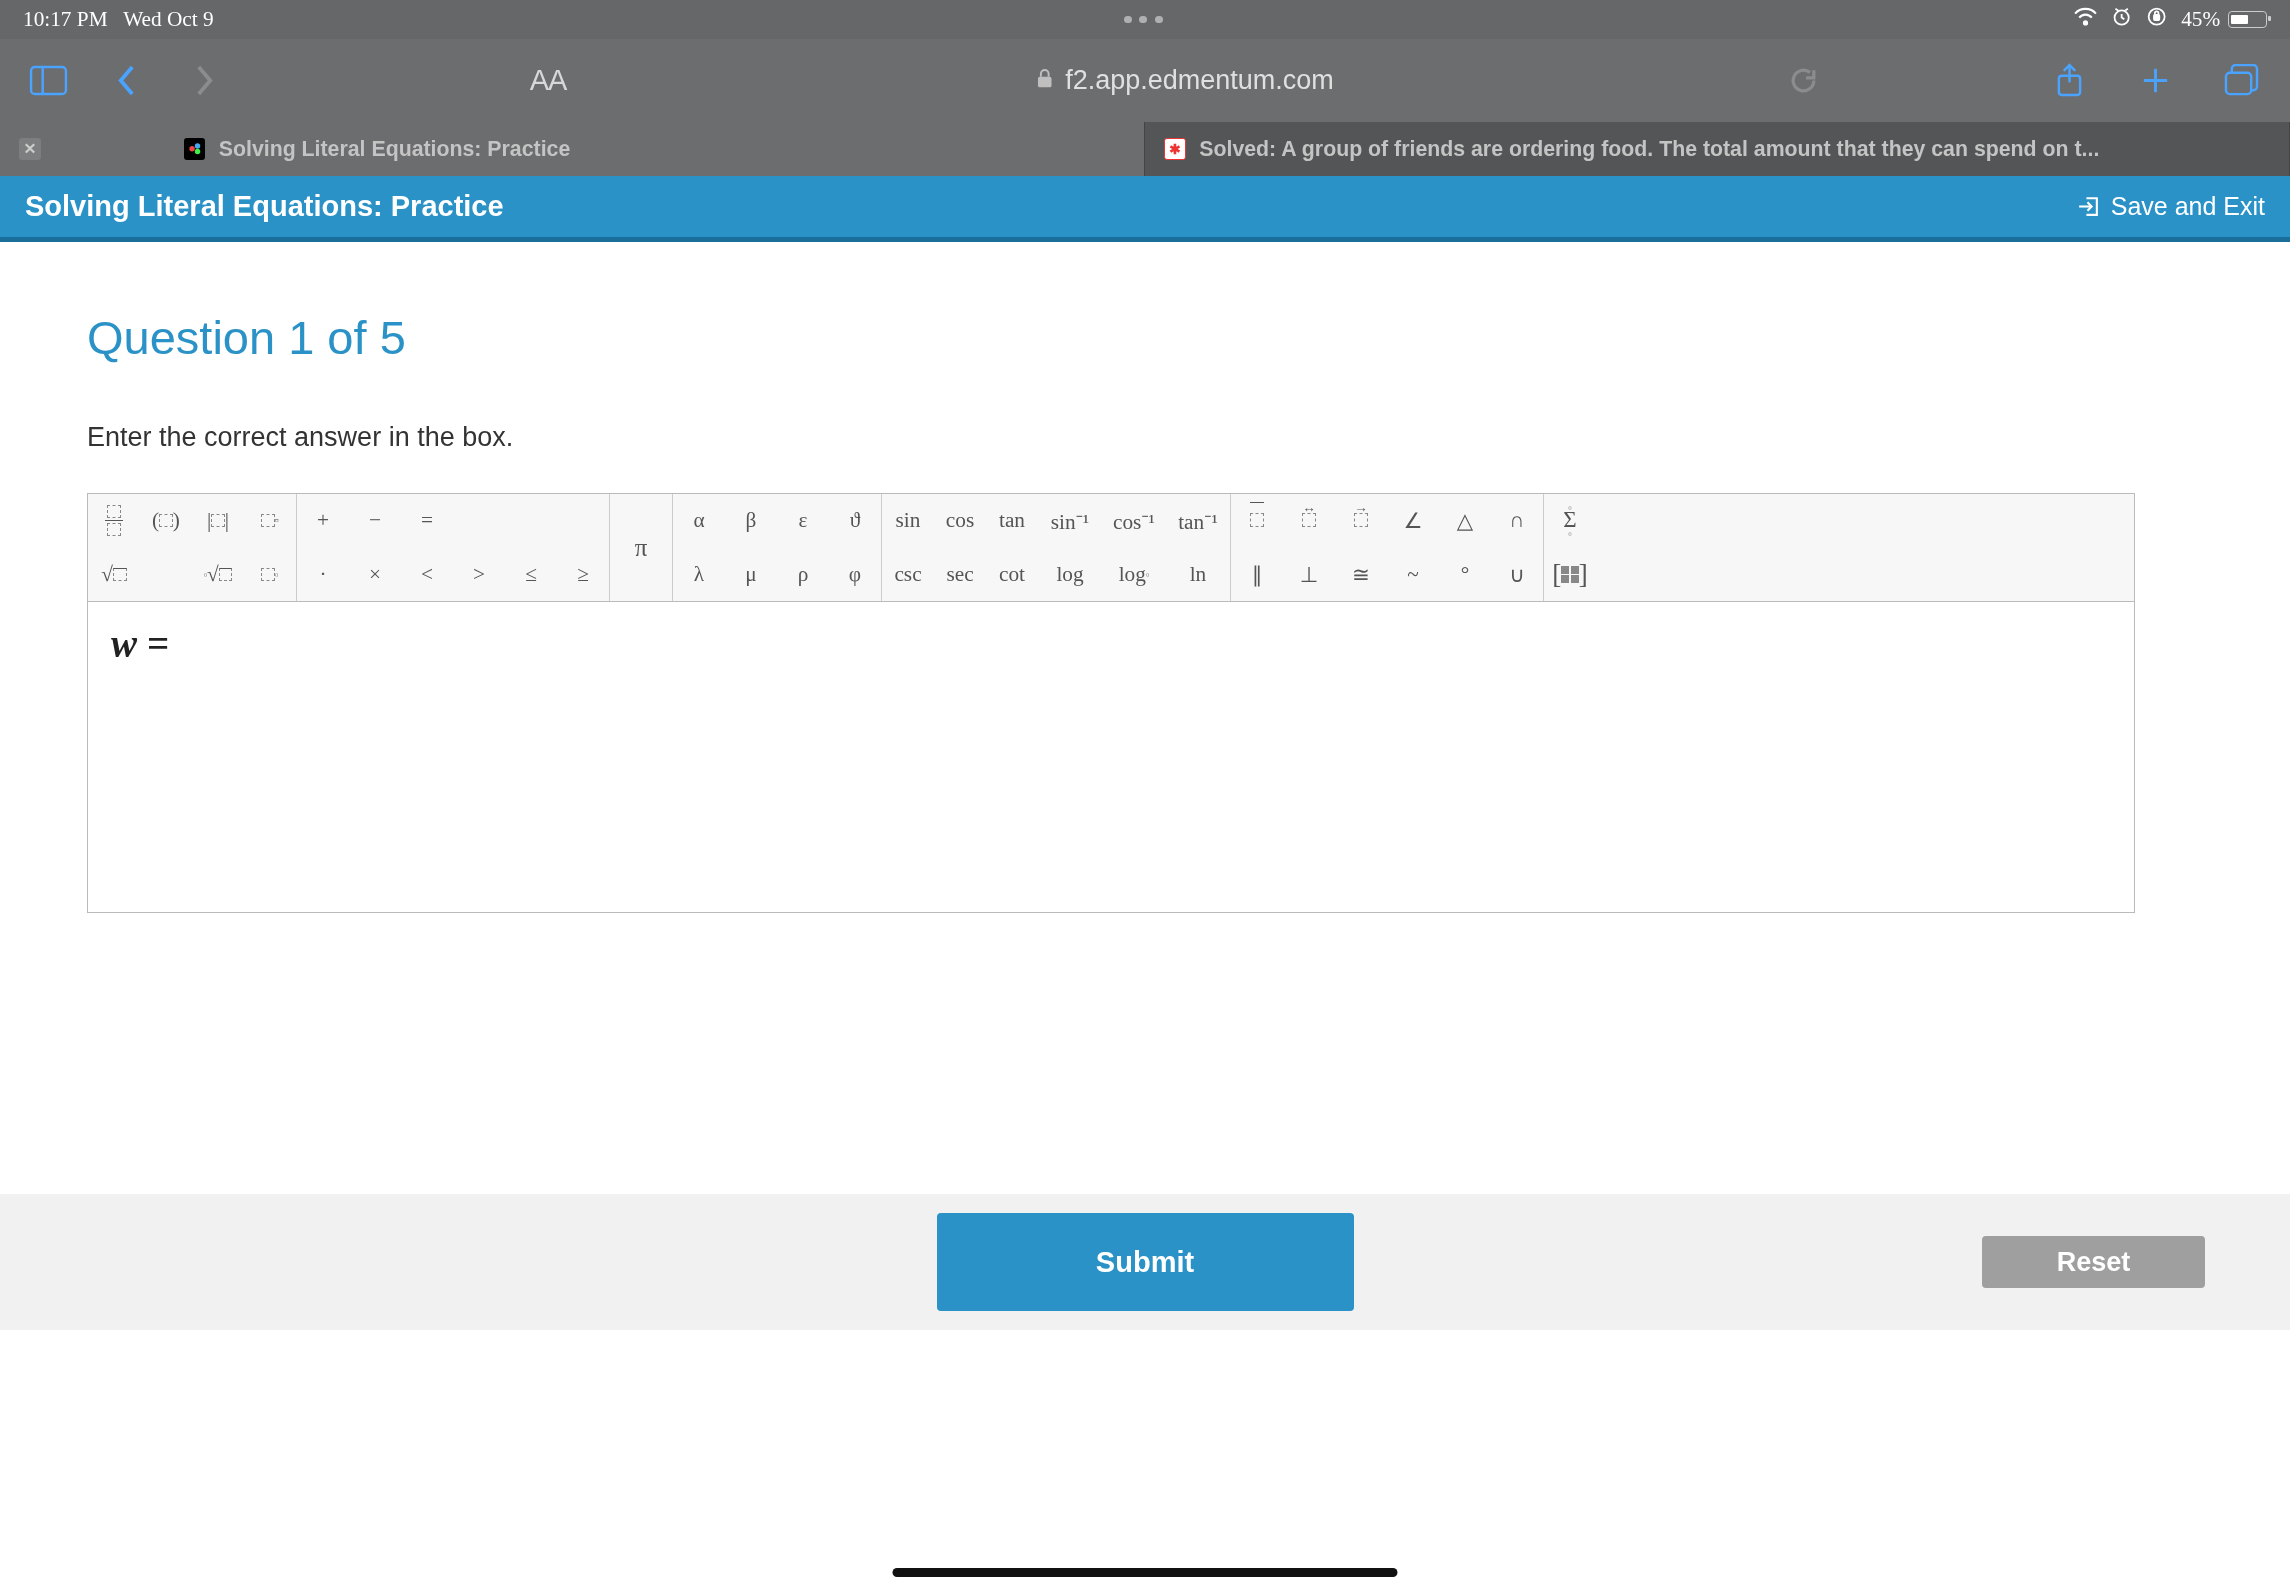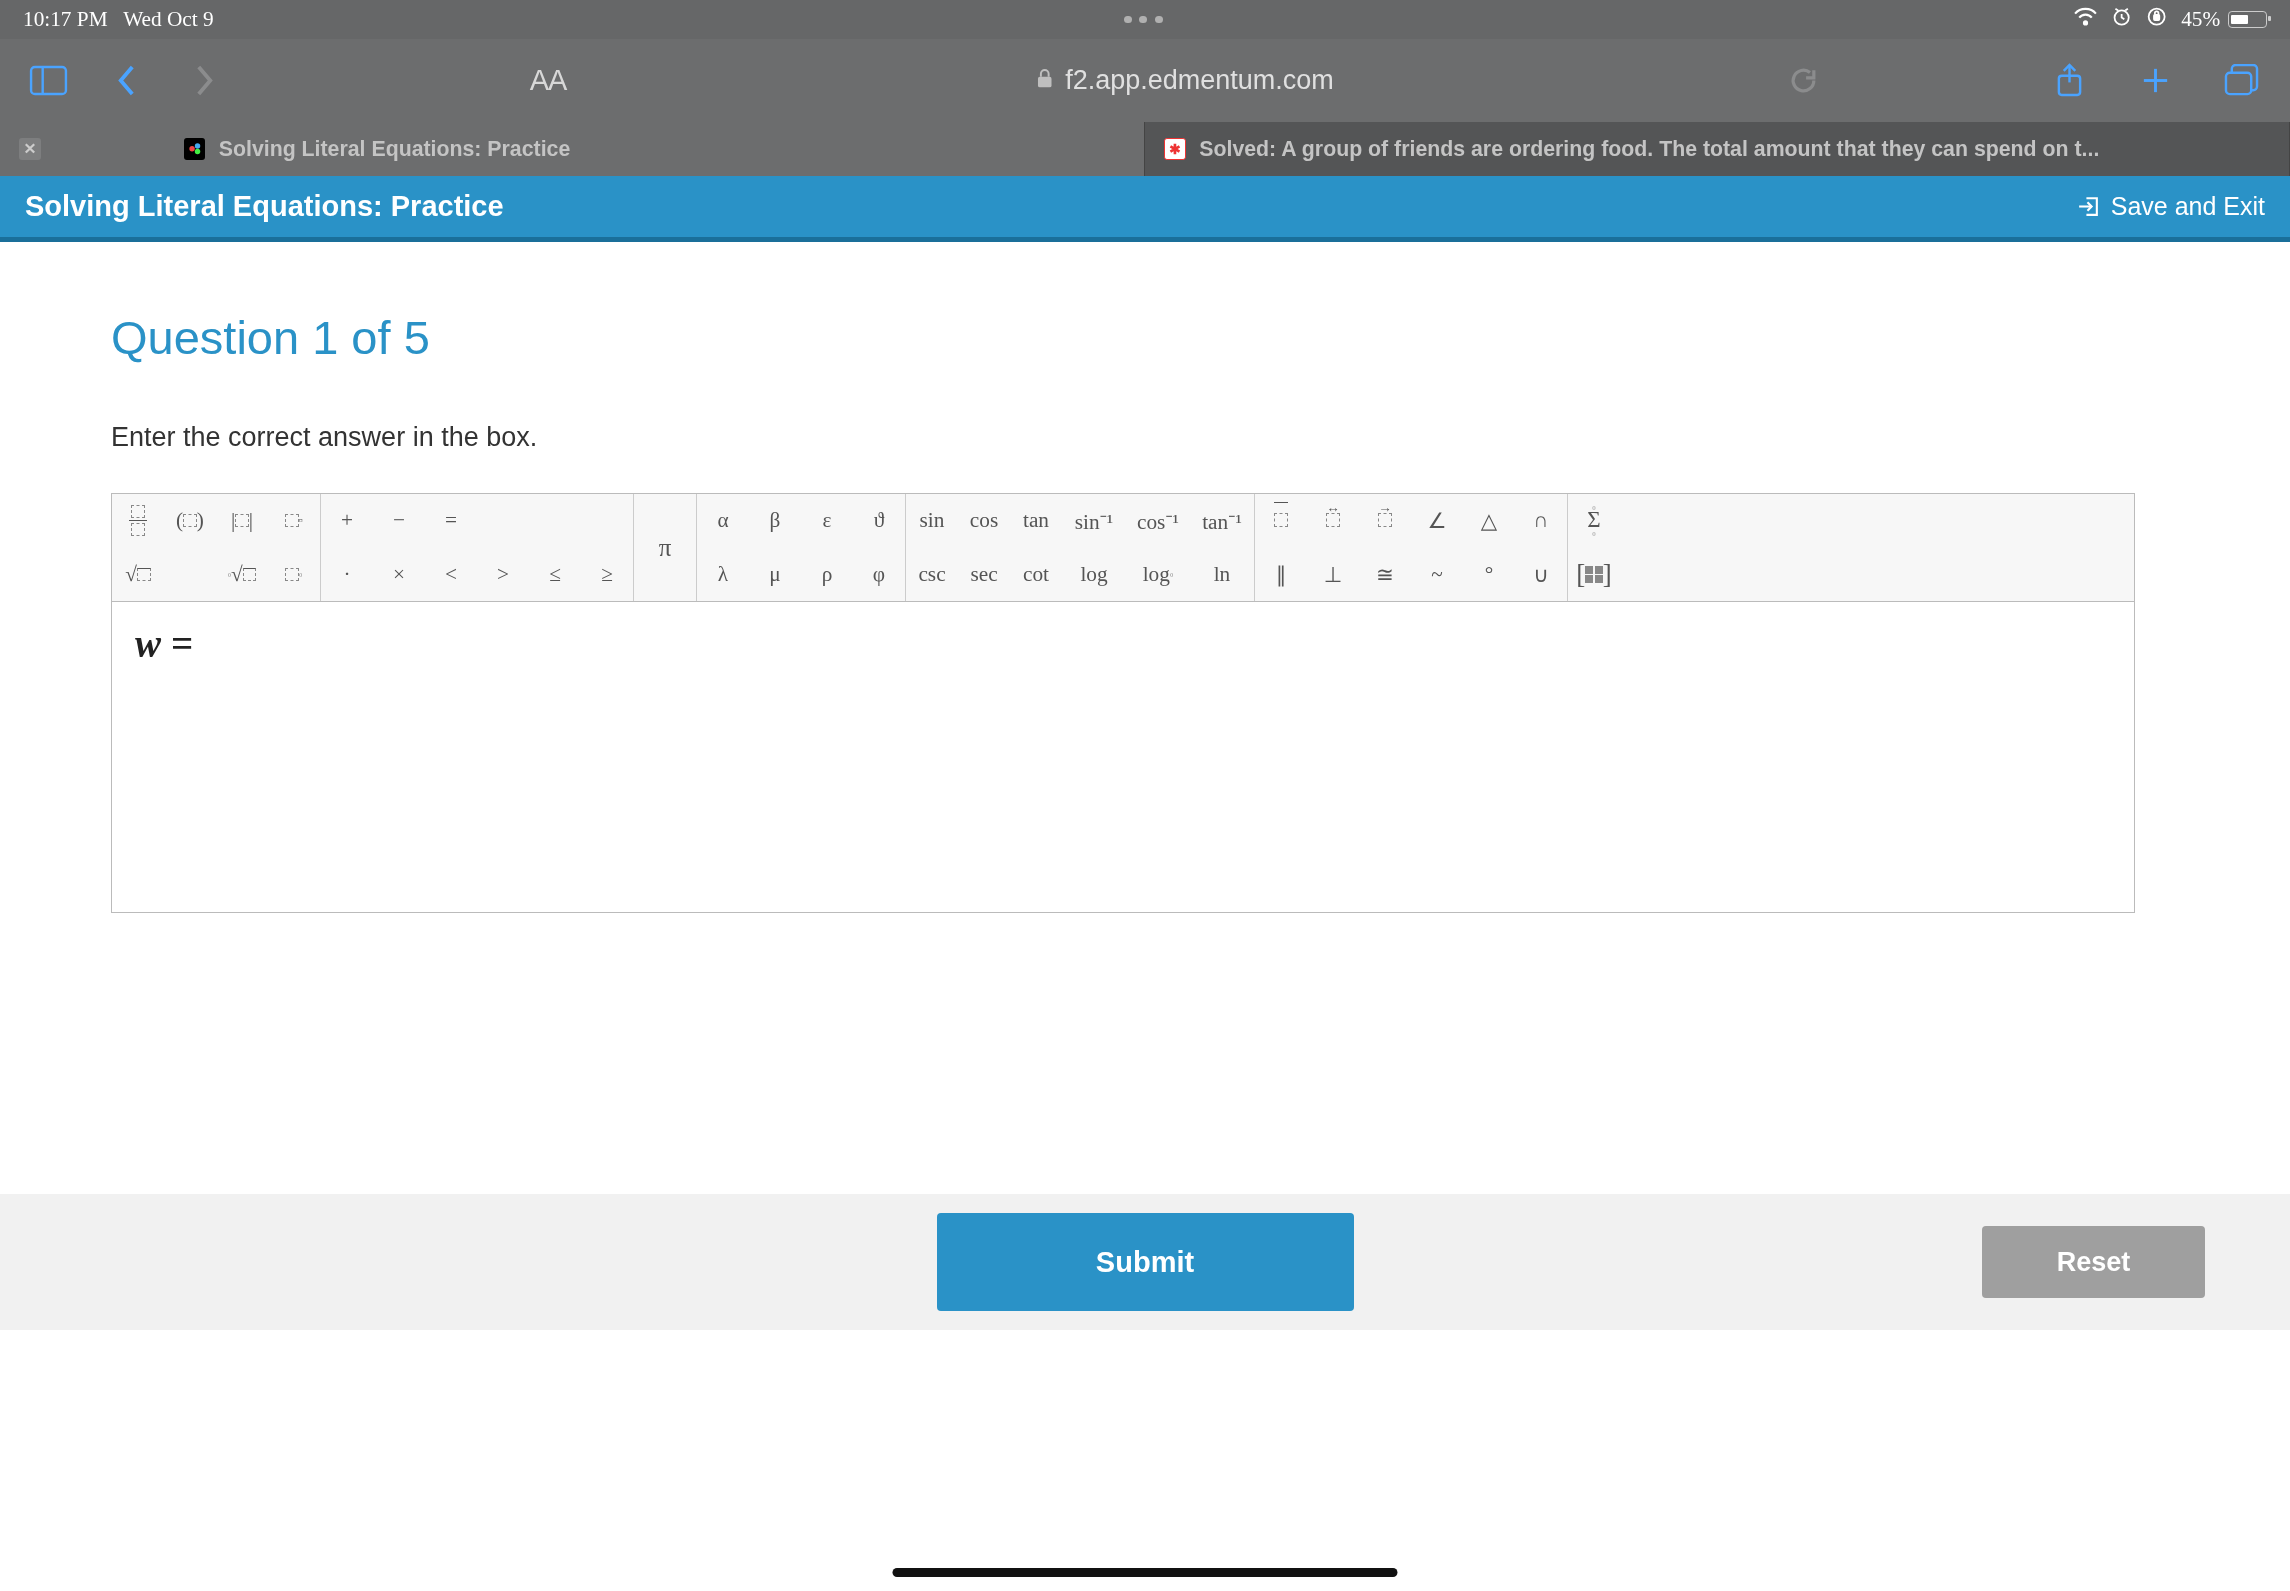--- a/index.html
+++ b/index.html
@@ -92,21 +92,21 @@
     border-bottom: 5.8px solid #1a6f9a;
     display:flex;
     align-items:center;
     justify-content:space-between;
     padding: 0 25px;
     color:#fff;
   }
   .page-header .title { font-size:29px; font-weight:700; }
   .save-exit { display:flex; align-items:center; gap:9.7px; font-size:25px; }
   
-  .content { padding: 68px 155px 0 111px; }
+  .content { padding: 68px 155px 0 87px; }
   .question-num { color:#2a92c7; font-size:47px; font-weight:400; margin-bottom:52px; }
   .instr { font-size:27px; color:#333; margin-bottom:35px; line-height:1.5;}
   .probtext { font-size:27px; color:#333; line-height:2.0; margin-bottom:35px;}
   .probtext i { font-style:italic; }
   
   .math-toolbar {
     border:1px solid #bbb;
     background:#f7f7f7;
     display:flex;
     flex-wrap:nowrap;
@@ -169,21 +169,21 @@
     font-size:29px;
     font-weight:700;
     border:none;
     border-radius:3.9px;
     cursor:pointer;
   }
   .reset-btn {
     position:absolute;
     right:85px;
     width:223px;
-    height:72px;
+    height:52px;
     background:#9f9f9f;
     color:#fff;
     font-size:27px;
     font-weight:600;
     border:none;
     border-radius:3.9px;
     cursor:pointer;
   }
   
   .home-ind {

